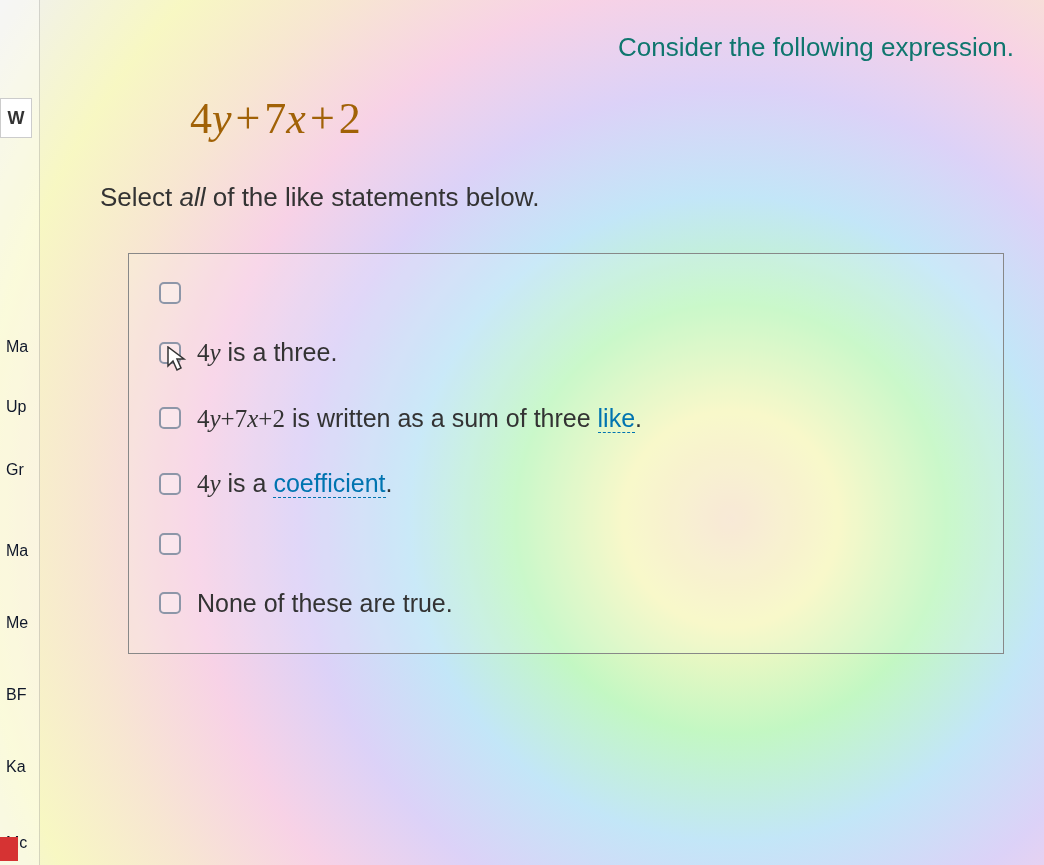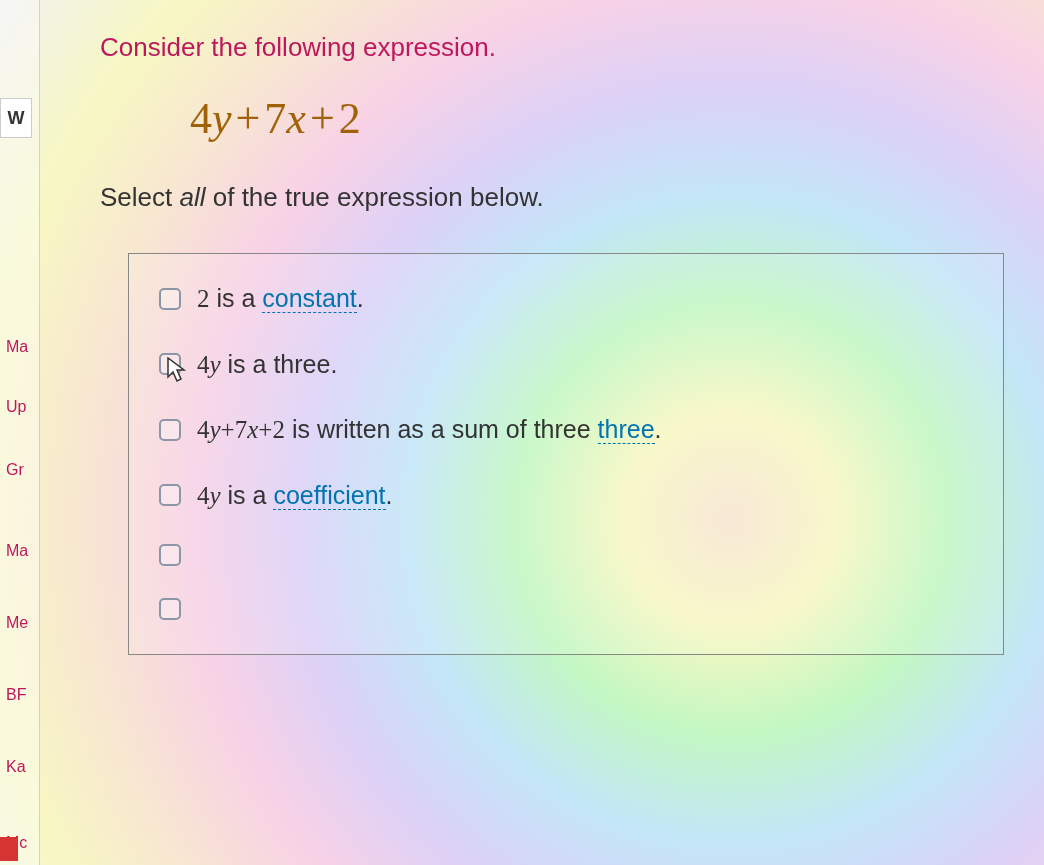--- a/index.html
+++ b/index.html
@@ -45,35 +45,36 @@
       color: #333;
       font-size: 18px;
       display: flex;
       align-items: center;
       justify-content: center;
       font-weight: bold;
     }
     .sidebar-item {
       position: absolute;
       left: 6px;
-      color: #be185d;
+      color: #0f172a;
       font-size: 16px;
     }
     .content {
       position: absolute;
       left: 50px;
       top: 0;
       right: 10px;
       padding: 20px 20px 20px 50px;
     }
     .prompt-line1 {
       font-size: 26px;
-      color: #be185d;
+      color: #0f766e;
       margin-top: 12px;
       margin-bottom: 30px;
+      text-align: right;
     }
     .expression {
       font-family: Georgia, 'Times New Roman', serif;
       font-size: 44px;
       color: #a16207;
       margin-left: 90px;
       margin-bottom: 38px;
       font-style: italic;
     }
     .expression .num {
@@ -159,45 +160,45 @@
 </div>
 
 <div class="content">
   <div class="prompt-line1">Consider the following expression.</div>
 
   <div class="expression">
     <span class="num">4</span><span>y</span><span class="op">+</span><span class="num">7</span><span>x</span><span class="op">+</span><span class="num">2</span>
   </div>
 
   <div class="prompt-line2">
-    <span>Select </span><span class="all">all</span><span> of the true expression below.</span>
+    <span>Select </span><span class="all">all</span><span> of the like statements below.</span>
   </div>
 
   <div class="options-box" id="options-box">
 
   <div class="option">
         <div class="checkbox"></div>
-        <span class="option-text"><span class="mathnum">2</span><span> is a </span><span class="term-link">constant</span><span>.</span></span>
       </div>
       <div class="option">
         <div class="checkbox">
           <svg width="24" height="28" viewBox="0 0 24 28" style="position: absolute; left: 6px; top: 2px;">
             <path d="M1 1 L1 20 L6 15 L10 24 L14 22 L10 13 L17 13 Z" fill="#fff" stroke="#333" stroke-width="1.5"></path>
           </svg>
         </div>
         <span class="option-text"><span class="mathnum">4</span><span class="mathvar">y</span><span> is a three.</span></span>
       </div>
       <div class="option">
         <div class="checkbox"></div>
-        <span class="option-text"><span class="mathnum">4</span><span class="mathvar">y</span><span class="mathnum">+7</span><span class="mathvar">x</span><span class="mathnum">+2</span><span> is written as a sum of three </span><span class="term-link">three</span><span>.</span></span>
+        <span class="option-text"><span class="mathnum">4</span><span class="mathvar">y</span><span class="mathnum">+7</span><span class="mathvar">x</span><span class="mathnum">+2</span><span> is written as a sum of three </span><span class="term-link">like</span><span>.</span></span>
       </div>
       <div class="option">
         <div class="checkbox"></div>
         <span class="option-text"><span class="mathnum">4</span><span class="mathvar">y</span><span> is a </span><span class="term-link">coefficient</span><span>.</span></span>
       </div>
       <div class="option">
         <div class="checkbox"></div>
       </div>
       <div class="option">
         <div class="checkbox"></div>
+        <span class="option-text"><span>None of these are true.</span></span>
       </div>
     </div>
 </div>
 
 </body></html>

